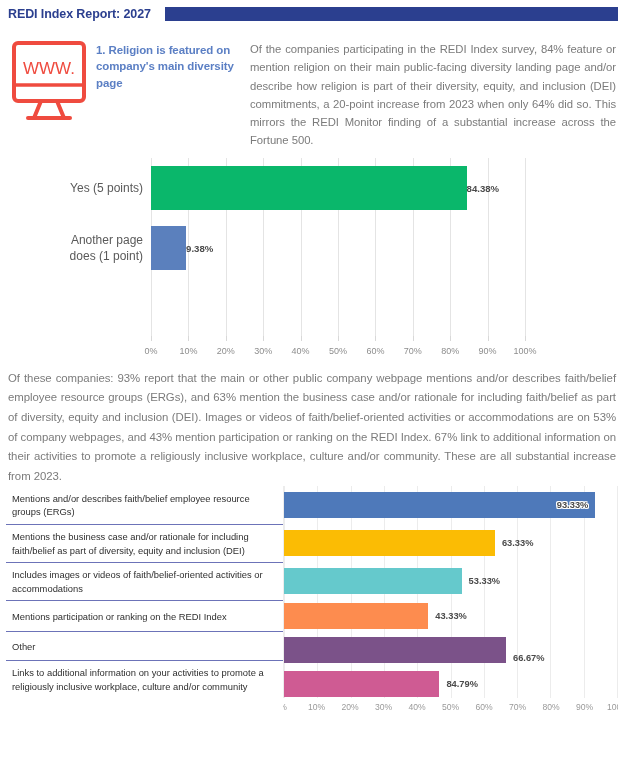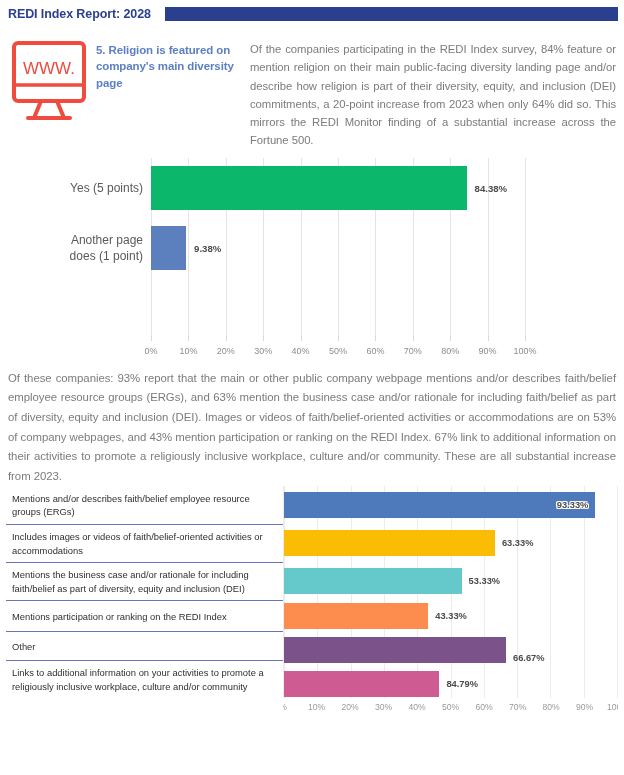--- a/index.html
+++ b/index.html
@@ -123,21 +123,21 @@
     white-space: pre-line;
   }
   .c1-val {
     position: absolute;
     top: 50%;
     transform: translateY(-50%);
     font-size: 9.6px;
     font-weight: bold;
     color: #4a4a4a;
     white-space: nowrap;
-    padding-left: 8px;
+    padding-left: 0;
   }
   .c1-axis {
     position: absolute;
     left: 151px;
     right: 99px;
     bottom: 0;
     height: 22px;
   }
   .c1-tick {
     position: absolute;
@@ -245,38 +245,38 @@
     right: 0;
     top: 0;
     height: 20px;
     overflow: hidden;
   }
 </style>
 </head>
 <body>
 
 <div class="header">
-  <div class="header-title">REDI Index Report: 2028</div>
+  <div class="header-title">REDI Index Report: 2027</div>
   <div class="header-rule"></div>
 </div>
 
 <div class="sec1">
   <div class="icon-col">
     <span class="monitor-icon">
       <svg width="82" height="100" viewBox="0 0 82 100" aria-hidden="true">
         <rect x="6" y="5" width="70" height="58" rx="4" ry="4" fill="none" stroke="#ef4b3f" stroke-width="4"></rect>
         <line x1="8" y1="47" x2="74" y2="47" stroke="#ef4b3f" stroke-width="3.4"></line>
         <path d="M 33 63 L 26 80 L 56 80 L 49 63" fill="none" stroke="#ef4b3f" stroke-width="4" stroke-linejoin="round"></path>
         <line x1="20" y1="80" x2="62" y2="80" stroke="#ef4b3f" stroke-width="4" stroke-linecap="round"></line>
         <text x="41" y="36" text-anchor="middle" font-family="Liberation Sans, sans-serif" font-size="17" fill="#ef4b3f">WWW.</text>
       </svg>
     </span>
   </div>
   <div class="heading-col">
-    <div class="sec-heading">5. Religion is featured on company's main diversity page</div>
+    <div class="sec-heading">1. Religion is featured on company's main diversity page</div>
   </div>
   <div class="body-col">
     <div class="body-text">Of the companies participating in the REDI Index survey, 84% feature or mention religion on their main public-facing diversity landing page and/or describe how religion is part of their diversity, equity, and inclusion (DEI) commitments, a 20-point increase from 2023 when only 64% did so. This mirrors the REDI Monitor finding of a substantial increase across the Fortune 500.</div>
   </div>
 </div>
 
 <div class="chart1-wrap">
   <div class="chart1-plot" id="c1-plot">
       <div class="gridline" style="left: 0%;"></div>
       <div class="gridline" style="left: 10%;"></div>
@@ -328,24 +328,24 @@
 </div>
 
 <div class="mid-para">Of these companies: 93% report that the main or other public company webpage mentions and/or describes faith/belief employee resource groups (ERGs), and 63% mention the business case and/or rationale for including faith/belief as part of diversity, equity and inclusion (DEI). Images or videos of faith/belief-oriented activities or accommodations are on 53% of company webpages, and 43% mention participation or ranking on the REDI Index. 67% link to additional information on their activities to promote a religiously inclusive workplace, culture and/or community. These are all substantial increase from 2023.</div>
 
 <div class="chart2-wrap">
   <div class="c2-table" id="c2-table">
       <div class="c2-labelrow" style="height: 38px;">
         <div class="c2-labeltext">Mentions and/or describes faith/belief employee resource groups (ERGs)</div>
       </div>
       <div class="c2-labelrow" style="height: 38px; border-top-color: rgb(108, 115, 184);">
+        <div class="c2-labeltext">Mentions the business case and/or rationale for including faith/belief as part of diversity, equity and inclusion (DEI)</div>
+      </div>
+      <div class="c2-labelrow" style="height: 38px; border-top-color: rgb(108, 115, 184);">
         <div class="c2-labeltext">Includes images or videos of faith/belief-oriented activities or accommodations</div>
-      </div>
-      <div class="c2-labelrow" style="height: 38px; border-top-color: rgb(108, 115, 184);">
-        <div class="c2-labeltext">Mentions the business case and/or rationale for including faith/belief as part of diversity, equity and inclusion (DEI)</div>
       </div>
       <div class="c2-labelrow" style="height: 31px; border-top-color: rgb(108, 115, 184);">
         <div class="c2-labeltext">Mentions participation or ranking on the REDI Index</div>
       </div>
       <div class="c2-labelrow" style="height: 29px; border-top-color: rgb(108, 115, 184);">
         <div class="c2-labeltext">Other</div>
       </div>
       <div class="c2-labelrow" style="height: 38px; border-top-color: rgb(108, 115, 184);">
         <div class="c2-labeltext">Links to additional information on your activities to promote a religiously inclusive workplace, culture and/or community</div>
       </div>

